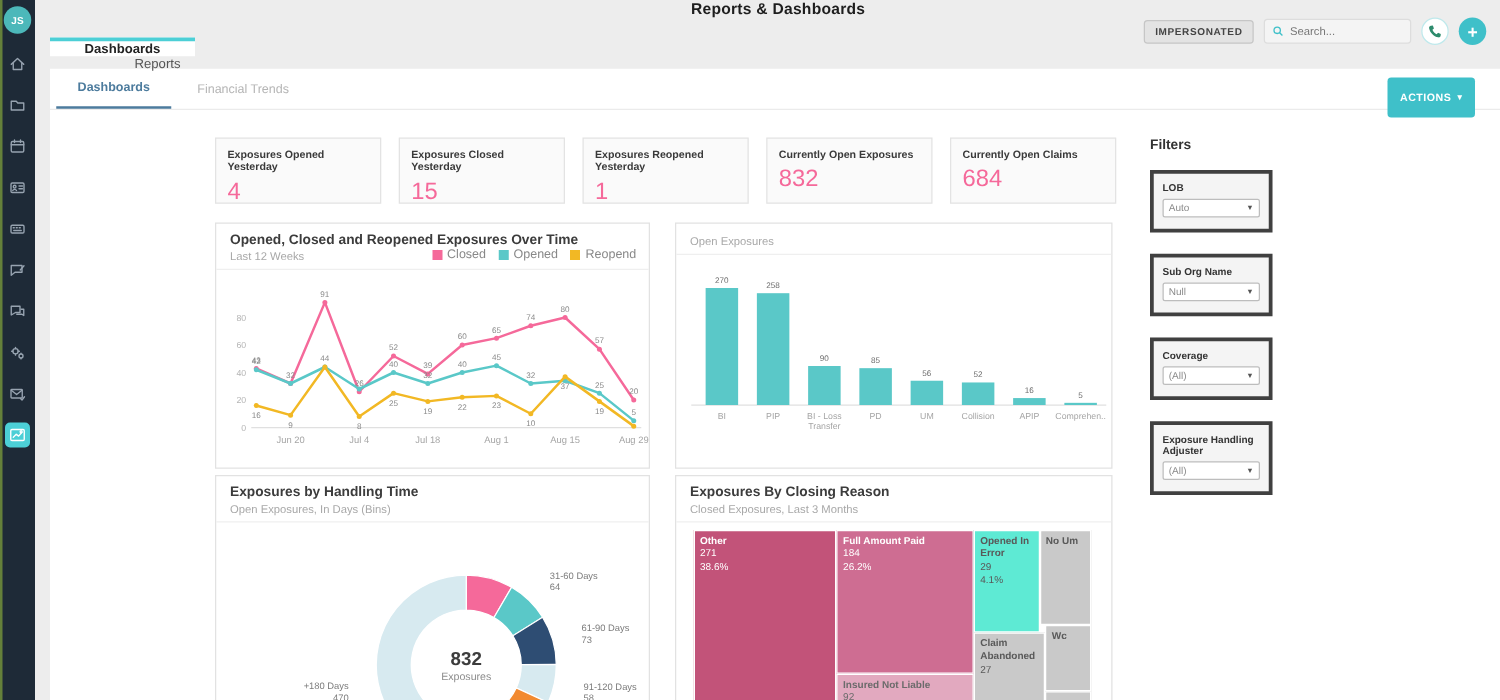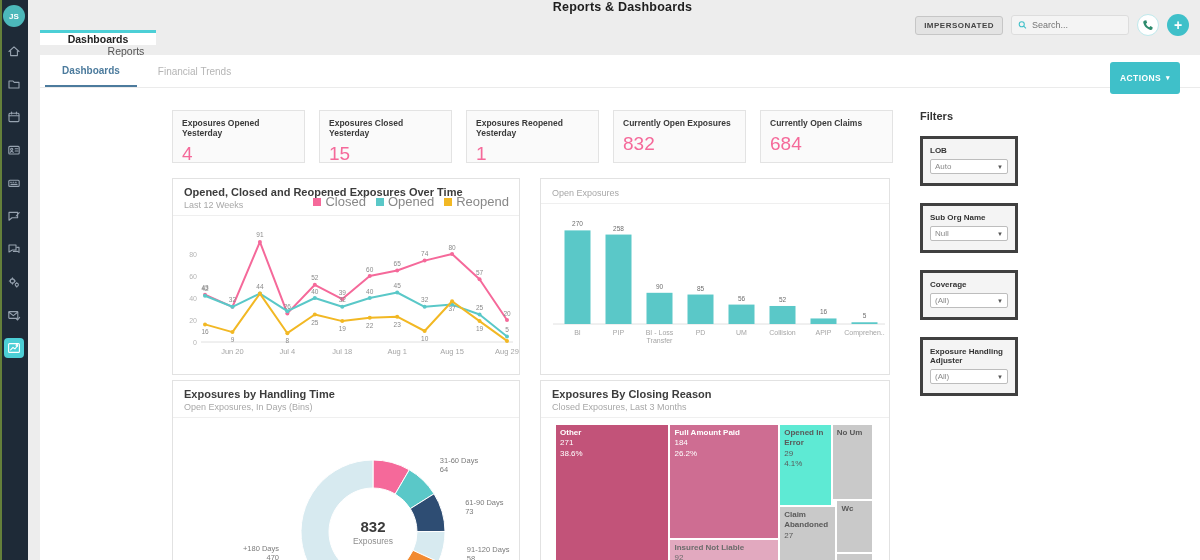--- a/index.html
+++ b/index.html
@@ -53,21 +53,21 @@
   .kpi-card { width:133px; height:53px; background:#fafafa; border:1px solid #e3e3e3; padding:7px 9px; }
   .kpi-label { font-size:8.5px; font-weight:bold; color:#3a3a3a; }
   .kpi-value { font-size:19px; color:#f5699a; margin-top:5px; }
 
   
   .card { position:absolute; background:#fff; border:1px solid #e2e2e2; }
   .card-head { padding:7px 11px 5px; border-bottom:1px solid #efefef; position:relative; }
   .card-title { font-size:11px; font-weight:bold; color:#3c3c3c; }
   .card-sub { font-size:9px; color:#a8a8a8; margin-top:2px; }
   .legend { position:absolute; right:10px; bottom:6px; display:flex; gap:10px; }
-  .legend-item { display:flex; align-items:center; gap:4px; font-size:13px; color:#888; }
+  .legend-item { display:flex; align-items:center; gap:4px; font-size:10px; color:#888; }
   .legend-swatch { width:8px; height:8px; }
 
   #line-card  { left:132px; top:123px; width:348px; height:197px; }
   #bar-card   { left:500px; top:123px; width:350px; height:197px; }
   #donut-card { left:132px; top:325px; width:348px; height:235px; }
   #tree-card  { left:500px; top:325px; width:350px; height:235px; }
 
   .treemap { position:relative; margin:6px 14px; width:318px; height:182px; }
   .tm-tile { position:absolute; border:1px solid #fff; padding:3px 4px; overflow:hidden; font-size:8px; line-height:1.3; }
   .tm-name { font-weight:bold; }

